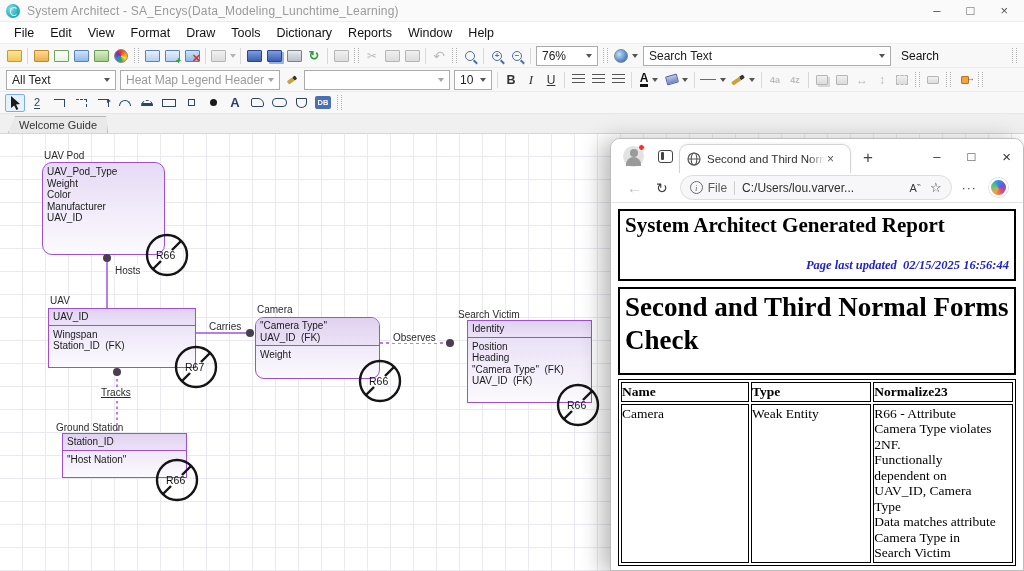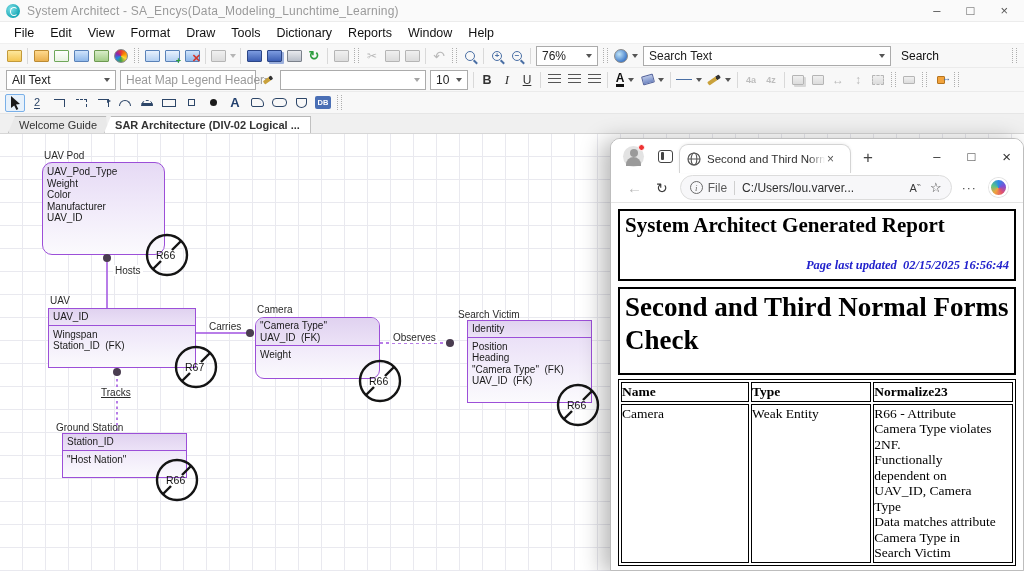--- a/index.html
+++ b/index.html
@@ -246,21 +246,21 @@
         </span>
       <span class="menu-item" style="font-size:12px;">Search</span>
       <span class="grip" style="margin-left:auto;"></span>
     </div>
 
     <div class="toolbar toolbar2">
       <span class="combo" style="width:110px;">
           <span>All Text</span>
           <span class="dd"></span>
         </span>
-      <span class="combo disabled" style="width:136px;">
+      <span class="combo disabled" style="width:160px;">
           <span>Heat Map Legend Header</span>
           <span class="dd" style="border-top-color:#a5a5a5;"></span>
         </span>
       <span class="ic">
           <span class="pencil" style="width:10px;"></span>
         </span>
       <span class="combo disabled" style="width:146px;">
           <span class="dd" style="border-top-color:#a5a5a5;"></span>
         </span>
       <span class="combo" style="width:38px;">
@@ -387,21 +387,20 @@
           <span class="t-shield"></span>
         </span>
       <span class="tool">
           <span class="t-db">DB</span>
         </span>
       <span class="grip"></span>
     </div>
 
     <div class="sa-tabbar">
       <span class="doc-tab">Welcome Guide</span>
-      <span class="doc-tab active">SAR Architecture (DIV-02 Logical ...</span>
     </div>
 
     <div class="canvas">
 
       <span class="ent-title" style="left:44px;top:16px;">UAV Pod</span>
       <span class="ent-title" style="left:50px;top:161px;">UAV</span>
       <span class="ent-title" style="left:257px;top:170px;">Camera</span>
       <span class="ent-title" style="left:458px;top:175px;">Search Victim</span>
       <span class="ent-title" style="left:56px;top:288px;">Ground Station</span>
 

